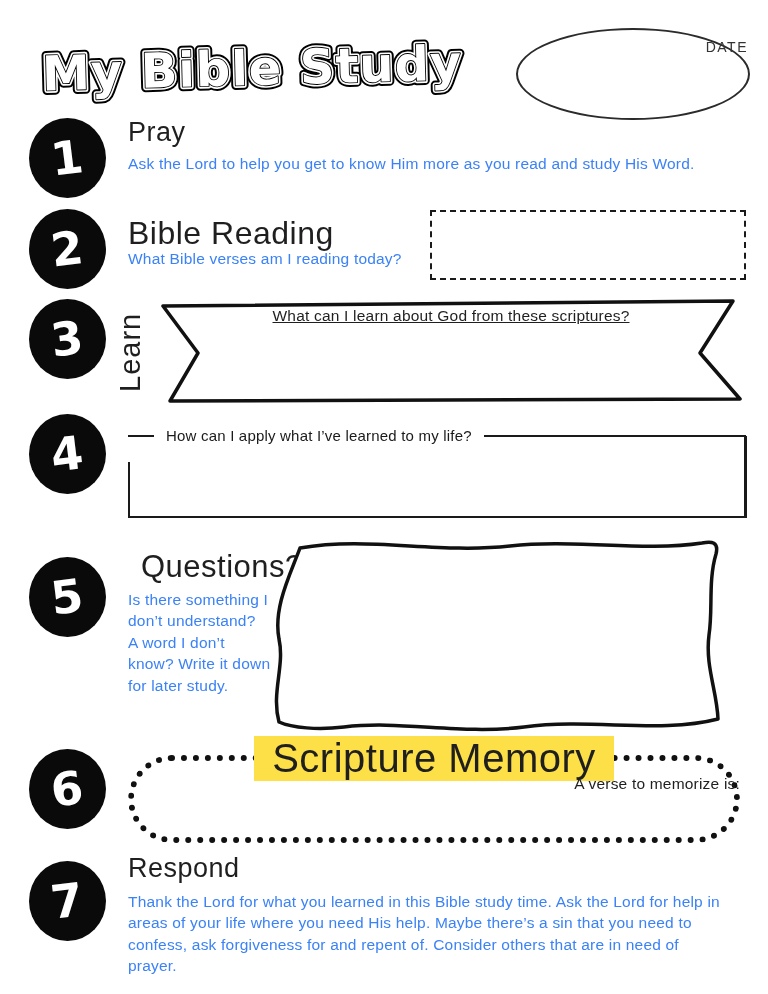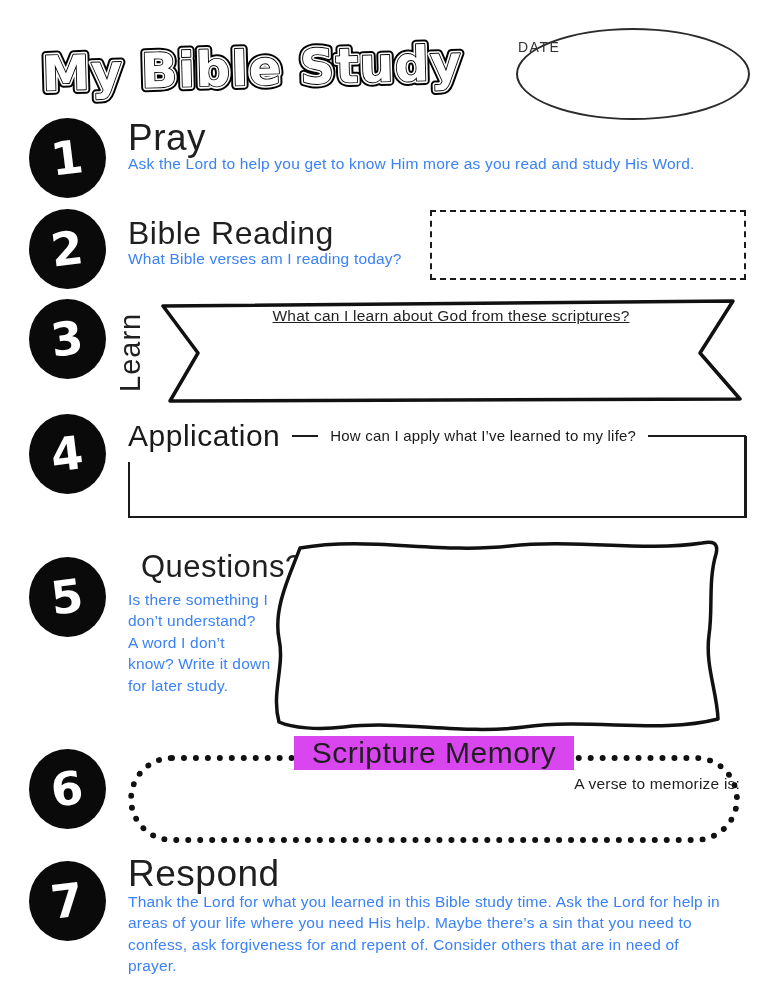--- a/index.html
+++ b/index.html
@@ -12,35 +12,35 @@
     font-family:"Liberation Sans", sans-serif;
     color:#1a1a1a;
   }
   
   .title-svg{position:absolute;left:36px;top:20px;transform:rotate(-1.5deg);overflow:visible;}
   .title-svg text{font-family:"DejaVu Sans", sans-serif;font-weight:bold;letter-spacing:1px;}
   
   .date-oval{
     position:absolute;left:516px;top:28px;width:230px;height:88px;
     border:2px solid #2b2b2b;border-radius:50%;
-    display:flex;justify-content:flex-start;align-items:flex-start;
+    display:flex;justify-content:flex-end;align-items:flex-start;
   }
   .date-oval .lbl{margin-top:9px;font-size:14px;letter-spacing:1.5px;color:#333;}
   
   .badge{
     position:absolute;left:29px;width:77px;height:80px;
     background:#0a0a0a;border-radius:50%;
     display:flex;align-items:center;justify-content:center;
   }
   .badge span{
     color:#fff;font-family:"DejaVu Sans", sans-serif;font-weight:bold;
     font-size:46px;line-height:1;transform:rotate(-7deg);
   }
   
-  .h{position:absolute;font-size:37px;font-weight:400;letter-spacing:.5px;line-height:1.1;color:#1f1f1f;}
+  .h{position:absolute;font-size:27px;font-weight:400;letter-spacing:.5px;line-height:1.1;color:#1f1f1f;}
   .b{position:absolute;font-size:15.5px;line-height:1.38;letter-spacing:.2px;color:#3b82f6;}
   .prelines{white-space:pre-line;}
   
   .read-box{
     position:absolute;left:430px;top:210px;width:312px;height:66px;
     border:2.5px dashed #1a1a1a;background:#fff;
   }
   
   .learn-vert{
     position:absolute;left:114px;top:298px;height:108px;width:42px;
@@ -66,22 +66,22 @@
   .app-right{position:absolute;left:744px;top:436px;width:2.5px;height:82px;background:#1a1a1a;}
   
   .flag-svg{position:absolute;left:262px;top:535px;}
   
   .sm-box{
     position:absolute;left:128px;top:755px;width:600px;height:76px;
     border:6px dotted #111;border-radius:44px;background:#fff;z-index:1;
   }
   .sm-title{position:absolute;left:128px;top:736px;width:612px;text-align:center;z-index:2;}
   .sm-title span{
-    display:inline-block;background:#d946ef;padding:0 18px;
-    font-size:30px;font-weight:400;letter-spacing:.5px;color:#1f1f1f;
+    display:inline-block;background:#fde047;padding:0 18px;
+    font-size:40px;font-weight:400;letter-spacing:.5px;color:#1f1f1f;
   }
   .sm-sub{position:absolute;left:128px;top:775px;width:612px;text-align:right;z-index:2;
     font-size:15.5px;letter-spacing:.2px;color:#1f1f1f;}
 </style>
 </head>
 <body>
 
 <div class="sheet">
 
   <svg class="title-svg" width="500" height="92">
@@ -113,21 +113,20 @@
   <div class="learn-vert">Learn</div>
   <svg class="banner-svg" width="592" height="112" viewBox="0 0 592 112">
     <polygon points="8,11 578,6 545,58 585,104 15,106 43,58" fill="#ffffff" stroke="#111" stroke-width="3.5" stroke-linejoin="round"></polygon>
   </svg>
   <div class="banner-q">What can I learn about God from these scriptures?</div>
 
   <div class="badge" style="top:414px">
     <span>4</span>
   </div>
   <div class="app-row">
-    <span class="ah">Application</span>
     <span class="dash"></span>
     <span class="aq">How can I apply what I’ve learned to my life?</span>
     <span class="tail"></span>
   </div>
   <div class="app-box"></div>
   <div class="app-right"></div>
 
   <div class="badge" style="top:557px">
     <span>5</span>
   </div>

